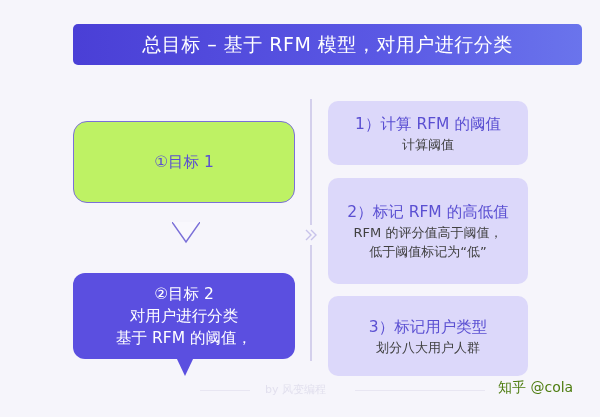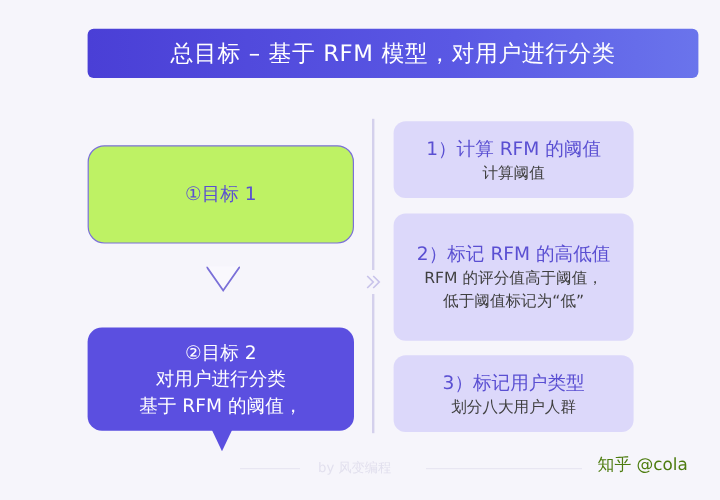--- a/index.html
+++ b/index.html
@@ -53,21 +53,21 @@
   .step {
     position: absolute; left: 328px; width: 200px;
     background: #dcd8fa; border-radius: 10px;
     display: flex; flex-direction: column; align-items: center; justify-content: center;
     text-align: center;
   }
   .step .head { color: #5a4fd2; font-size: 15.5px; line-height: 22px; }
   .step .desc { color: #404040; font-size: 13px; line-height: 19px; }
   .step1 { top: 101px; height: 64px; }
   .step2 { top: 178px; height: 106px; }
-  .step3 { top: 296px; height: 64px; }
+  .step3 { top: 296px; height: 80px; }
   
   .foot-line { position: absolute; height: 1px; background: #e8e6f2; top: 390px; }
   .foot-by {
     position: absolute; left: 265px; top: 382px; font-size: 11px; color: #e2e0ee;
   }
   .watermark {
     position: absolute; left: 498px; top: 379px; font-size: 14px; color: #4d7c0f;
   }
 </style>
 </head>

